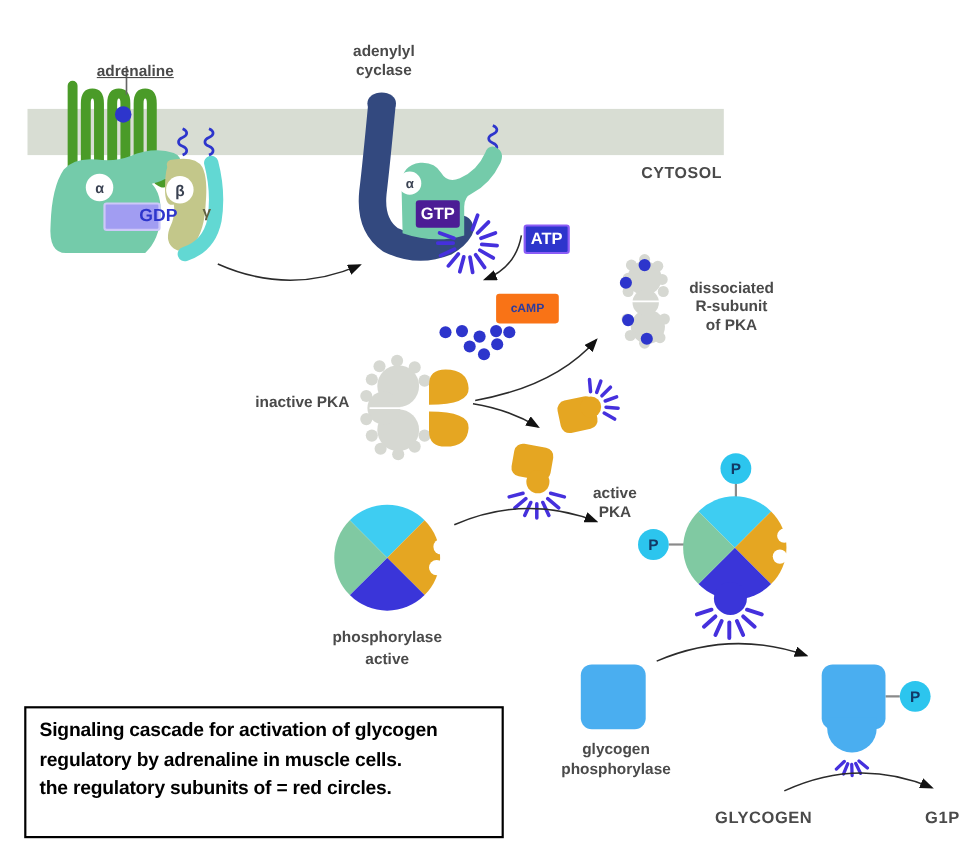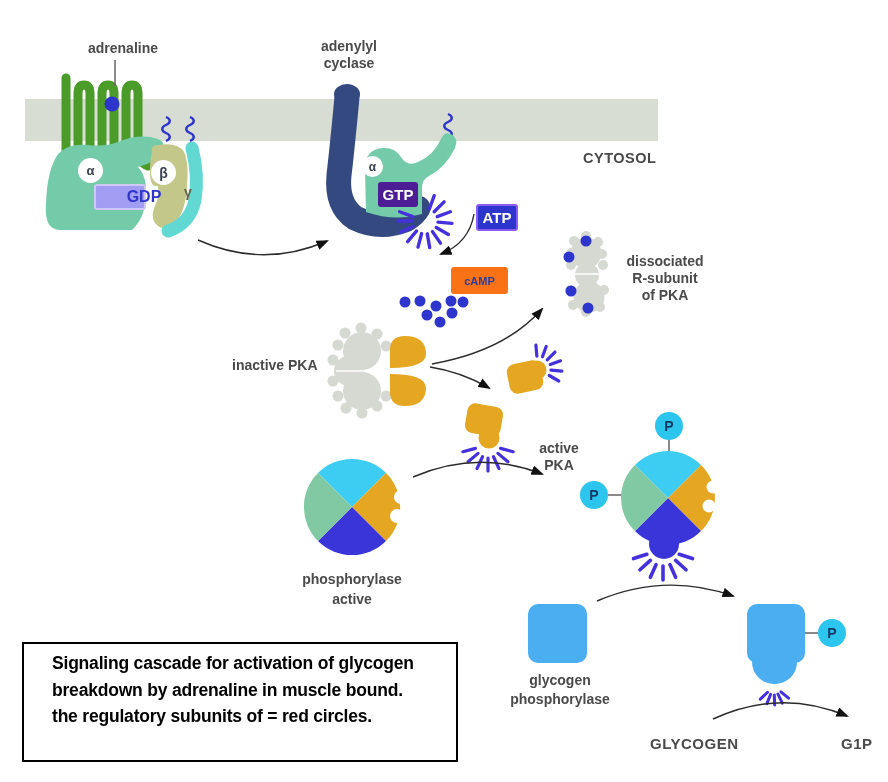--- a/index.html
+++ b/index.html
@@ -16,21 +16,21 @@
   .chip.camp{background:#f97316;color:#2c3c9e;font-size:11px;margin-left:40px;}
   .wcirc{position:absolute;z-index:3;background:#fff;border-radius:50%;display:flex;
          align-items:center;justify-content:center;color:#3a4252;font-weight:600;}
   .pcirc{position:absolute;z-index:3;background:#2cc5ee;border-radius:50%;display:flex;
          align-items:center;justify-content:center;color:#123a66;font-weight:700;
          width:28px;height:28px;font-size:14px;}
   .bluesq{position:absolute;z-index:2;background:#4aaef0;border-radius:10px;}
   .bump{position:absolute;z-index:2;background:#4aaef0;border-radius:0 0 22px 22px;}
   #caption-box{position:absolute;z-index:4;left:22px;top:642px;width:436px;height:120px;
                box-sizing:border-box;border:2px solid #000;background:#fff;
-               padding:6px 28px;}
+               padding:6px 12px;}
   #caption-box .cline{color:#000;font-size:17.5px;font-weight:700;line-height:26.5px;
                       letter-spacing:-0.2px;white-space:nowrap;}
   .cytosol{letter-spacing:.5px;font-size:14.5px;}
   .smallcaps{font-size:15px;letter-spacing:.5px;}
 </style>
 </head>
 <body>
 
 <div id="stage">
 
@@ -224,21 +224,21 @@
     <path d="M 474 214 Q 469 243 441 254" marker-end="url(#ah)"></path>
     <path d="M 432 364 Q 505 351 542 309" marker-end="url(#ah)"></path>
     <path d="M 430 367 Q 462 372 489 388" marker-end="url(#ah)"></path>
     <path d="M 413 477 Q 478 449 542 474" marker-end="url(#ah)"></path>
     <path d="M 597 601 Q 665 572 733 596" marker-end="url(#ah)"></path>
     <path d="M 713 719 Q 780 688 847 716" marker-end="url(#ah)"></path>
   </g>
   <line x1="115" y1="60" x2="115" y2="86" stroke="#666" stroke-width="1.5"></line>
 </svg>
 
-  <div class="lbl" style="left:78px;top:40px;width:90px;">adrenaline</div>
+  <div class="lbl" style="left:78px;top:56px;width:90px;text-decoration:underline;">adrenaline</div>
 
   <div class="lbl" style="left:304px;top:38px;width:90px;">
     <div>adenylyl</div>
     <div>cyclase</div>
   </div>
 
   <div class="lbl cytosol" style="left:583px;top:150px;width:90px;text-align:left;">CYTOSOL</div>
 
   <div class="lbl" style="left:612px;top:253px;width:106px;">
     <div>dissociated</div>
@@ -279,17 +279,17 @@
   <div class="pcirc" style="left:655px;top:412px;">P</div>
   <div class="pcirc" style="left:580px;top:481px;">P</div>
   <div class="pcirc" style="left:818px;top:619px;">P</div>
 
   <div class="bluesq" style="left:528px;top:604px;width:59px;height:59px;"></div>
   <div class="bluesq" style="left:747px;top:604px;width:58px;height:59px;"></div>
   <div class="bump" style="left:752px;top:652px;width:45px;height:32px;"></div>
 
   <div id="caption-box">
     <div class="cline">Signaling cascade for activation of glycogen</div>
-    <div class="cline">breakdown by adrenaline in muscle bound.</div>
+    <div class="cline">regulatory by adrenaline in muscle cells.</div>
     <div class="cline">the regulatory subunits of = red circles.</div>
   </div>
 
 </div>
 
 </body></html>

